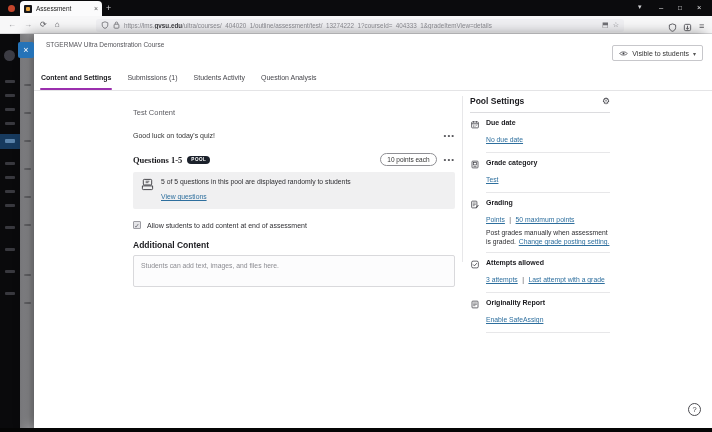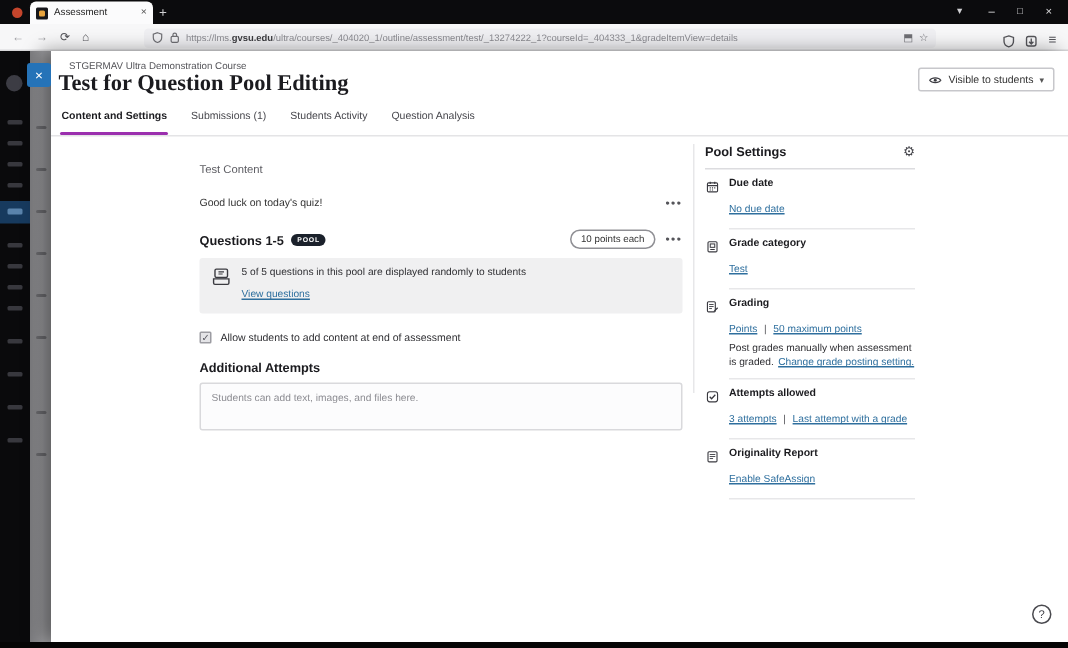--- a/index.html
+++ b/index.html
@@ -61,21 +61,21 @@
   .tabs-rule { position:absolute; left:0; top:56px; width:678px; height:1px; background:#e4e4e6; }
 
   
   .col-left { position:absolute; left:99px; top:74px; width:322px; }
   .sect-label { font-size:7.5px; color:#5c5c62; margin-bottom:14px; }
   .row-flex { display:flex; align-items:center; justify-content:space-between; }
   .instr-text { font-size:7px; color:#333; }
   .dots { font-size:8px; color:#55555a; letter-spacing:1px; cursor:pointer; }
   .q-row { margin-top:13px; }
   .q-left { display:flex; align-items:center; gap:5px; }
-  .q-title { font-size:8.5px; font-weight:bold; color:#1b1b1f; }
+  .q-title { font-size:8.5px; font-weight:bold; color:#1b1b1f;font-family:Liberation Serif, serif; }
   .pool-badge { background:#1b212b; color:#fff; font-size:4.6px; font-weight:bold; letter-spacing:.5px;
                 border-radius:5px; padding:1.5px 4px; }
   .q-right { display:flex; align-items:center; gap:7px; }
   .pts-pill { border:1px solid #8f8f94; border-radius:8px; padding:2px 6px; font-size:6.5px; color:#333;
               background:#fff; white-space:nowrap; cursor:pointer; }
   .pool-box { margin-top:6px; background:#f0f0f1; border-radius:2px; padding:6px 8px; display:flex; gap:7px; align-items:flex-start; }
   .pool-info { font-size:6.8px; color:#2f2f33; }
   .pool-link { display:inline-block; margin-top:3px; font-size:6.8px; color:#2e6f9e; text-decoration:underline; cursor:pointer; }
   .chk-row { margin-top:12px; display:flex; align-items:center; gap:6px; }
   .chk { width:8px; height:8px; background:#e4e4e7; border:1px solid #9c9ca2; border-radius:1px;
@@ -178,21 +178,20 @@
     <div class="dp-mark" style="top:134px;"></div>
     <div class="dp-mark" style="top:162px;"></div>
     <div class="dp-mark" style="top:190px;"></div>
     <div class="dp-mark" style="top:240px;"></div>
     <div class="dp-mark" style="top:268px;"></div>
   </div>
 
   <div class="panel">
     <div class="close-x">×</div>
     <div class="course-name">STGERMAV Ultra Demonstration Course</div>
-    <div class="page-title">Test for Question Pool Editing</div>
 
     <div class="vis-btn">
       <svg class="mini" width="9" height="7" viewBox="0 0 12 8">
         <path d="M1 4 C3 1.2 9 1.2 11 4 C9 6.8 3 6.8 1 4 Z" fill="none" stroke="#3c3c42" stroke-width="1"></path>
         <circle cx="6" cy="4" r="1.3" fill="#3c3c42"></circle>
       </svg>
       <span class="vis-label">Visible to students</span>
       <span class="vis-caret">▾</span>
     </div>
 
@@ -233,21 +232,21 @@
           <div class="pool-info">5 of 5 questions in this pool are displayed randomly to students</div>
           <span class="pool-link">View questions</span>
         </div>
       </div>
 
       <div class="chk-row">
         <span class="chk">✓</span>
         <span class="chk-label">Allow students to add content at end of assessment</span>
       </div>
 
-      <div class="add-title">Additional Attempts</div>
+      <div class="add-title">Additional Content</div>
       <div class="add-box">
         <div class="add-ph">Students can add text, images, and files here.</div>
       </div>
     </div>
 
     <div class="vdiv"></div>
 
     <div class="col-right">
       <div class="set-head">
         <span class="set-title">Pool Settings</span>

